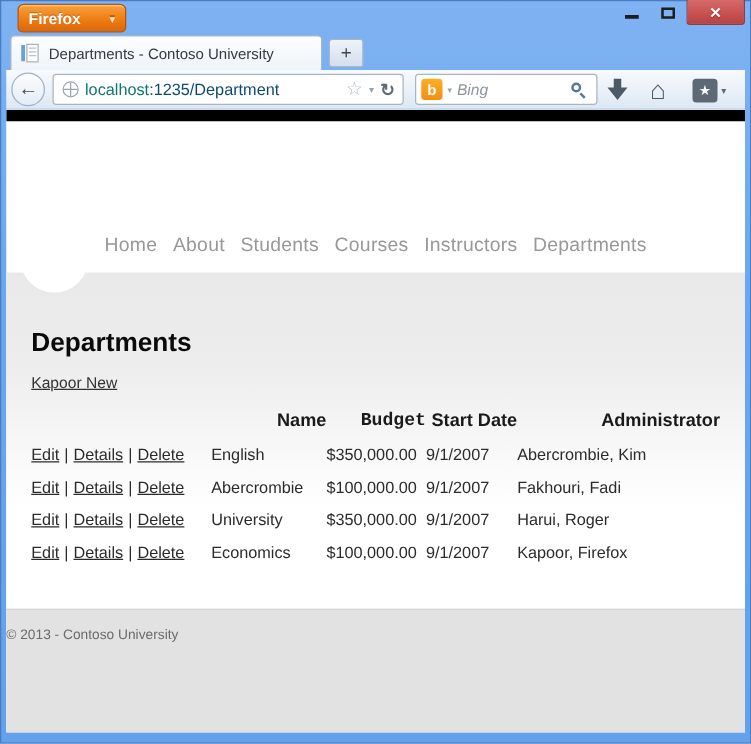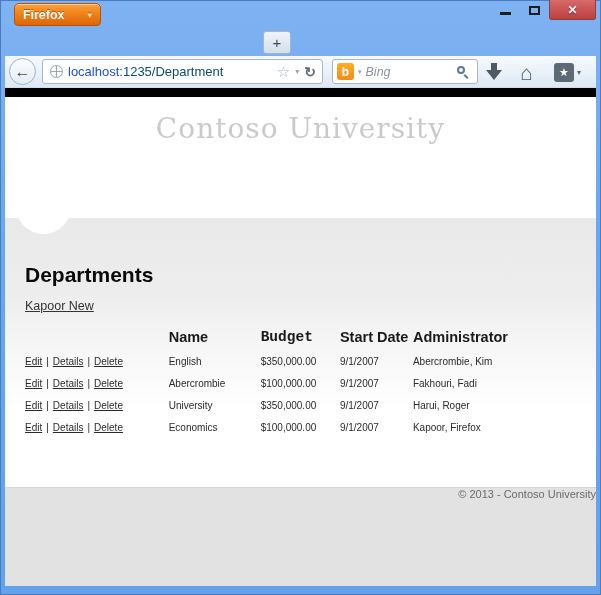--- a/index.html
+++ b/index.html
@@ -77,21 +77,21 @@
     background:#fff; border:1px solid #a9b6c2; border-radius:3px;
     display:flex; align-items:center; padding:0 6px 0 7px; gap:5px;
   }
   .globe {
     width:13px; height:13px; border-radius:50%; border:1px solid #9aa6b2; flex:none;
     background:
       linear-gradient(#9aa6b2,#9aa6b2) center/100% 1px no-repeat,
       linear-gradient(#9aa6b2,#9aa6b2) center/1px 100% no-repeat;
   }
   .url-text { flex:1; font-size:13px; white-space:nowrap; overflow:hidden; }
-  .url-text .host { color:#1d4ed8; }
+  .url-text .host { color:#0f766e; }
   .url-text .path { color:#0c4a6e; }
   .urlbar .star { font-size:15px; color:#aab6c4; line-height:1; }
   .urlbar .caret { font-size:8px; color:#96a3b1; }
   .urlbar .reload { font-size:14px; color:#5f6b79; font-weight:bold; }
 
   .searchbox {
     position:absolute; left:327px; top:3px; width:146px; height:25px;
     background:#fff; border:1px solid #a9b6c2; border-radius:3px;
     display:flex; align-items:center; padding:0 7px 0 4px; gap:4px;
   }
@@ -142,30 +142,30 @@
     position:absolute; left:0; right:0; top:130px; height:269px;
     background:linear-gradient(180deg,#e9e9e9 0px, #ededed 75px, #f7f7f7 135px, #ffffff 190px);
   }
   .logo-circle { position:absolute; left:11px; top:91px; width:55px; height:55px; border-radius:50%; background:#fff; }
 
   .content { position:absolute; left:20px; right:20px; top:0; height:399px; }
   .page-heading { position:absolute; left:0; top:175px; font-size:21px; font-weight:bold; color:#0a0a0a; }
   .create-link { position:absolute; left:0; top:211px; font-size:12.5px; color:#333; text-decoration:underline; }
 
   table.dept { position:absolute; left:0; top:241px; border-collapse:collapse; }
-  table.dept th { text-align:left; font-size:14.5px; font-weight:bold; color:#1a1a1a; padding:0 0 6px 0; }
-  table.dept td { font-size:10px; color:#2b2b2b; padding:5px 0 6px 0; white-space:nowrap; }
+  table.dept th { text-align:right; font-size:14.5px; font-weight:bold; color:#1a1a1a; padding:0 0 6px 0; }
+  table.dept td { font-size:13px; color:#2b2b2b; padding:5px 0 6px 0; white-space:nowrap; }
   .col-actions { width:145px; } .col-name { width:93px; } .col-budget { width:80px;font-family:Liberation Mono, monospace; } .col-start { width:74px; } .col-admin { width:165px; }
   .rowlink { color:#2b2b2b; text-decoration:underline; }
   .pipe { color:#2b2b2b; margin:0 4px; text-decoration:none; }
 
   .footer {
     position:absolute; left:0; right:0; top:399px; bottom:0;
     background:#e2e2e2; border-top:1px solid #d5d5d5;
-    text-align:right; font-size:11px; color:#6b6b6b; padding-top:0;
+    text-align:left; font-size:11px; color:#6b6b6b; padding-top:14px;
   }
 </style>
 </head>
 <body>
 
 <div class="window">
 
   <div class="firefox-btn">
     <span>Firefox</span>
     <span class="caret">▾</span>
@@ -175,20 +175,31 @@
         <span class="bar"></span>
       </div>
     <div class="wc max">
         <span class="box"></span>
       </div>
     <div class="wc close">
         <span>✕</span>
       </div>
   </div>
 
+  <div class="tab">
+    <span class="favicon">
+      <span class="spine"></span>
+      <span class="sheet">
+          <i></i>
+          <i></i>
+          <i></i>
+        </span>
+    </span>
+    <span class="tab-title">Departments - Contoso University</span>
+  </div>
   <div class="newtab">+</div>
 
   <div class="toolbar">
     <div class="back-btn">
       <span>←</span>
     </div>
     <div class="urlbar">
       <span class="globe"></span>
       <span class="url-text"><span class="host">localhost</span><span class="path">:1235/Department</span></span>
       <span class="star">☆</span>
@@ -219,21 +230,28 @@
         </span>
       <span class="bm-caret">▾</span>
     </div>
   </div>
 
   <div class="page">
     <div class="blackbar"></div>
     <div class="band"></div>
     <div class="logo-circle"></div>
 
-    <div class="brand">Contoso University</div>
+    <div class="mainnav">
+      <span>Home</span>
+      <span>About</span>
+      <span>Students</span>
+      <span>Courses</span>
+      <span>Instructors</span>
+      <span>Departments</span>
+    </div>
 
     <div class="content">
       <div class="page-heading">Departments</div>
       <a class="create-link">Kapoor New</a>
 
       <table class="dept">
         <thead>
           <tr>
             <th class="col-actions"></th>
             <th class="col-name">Name</th>

